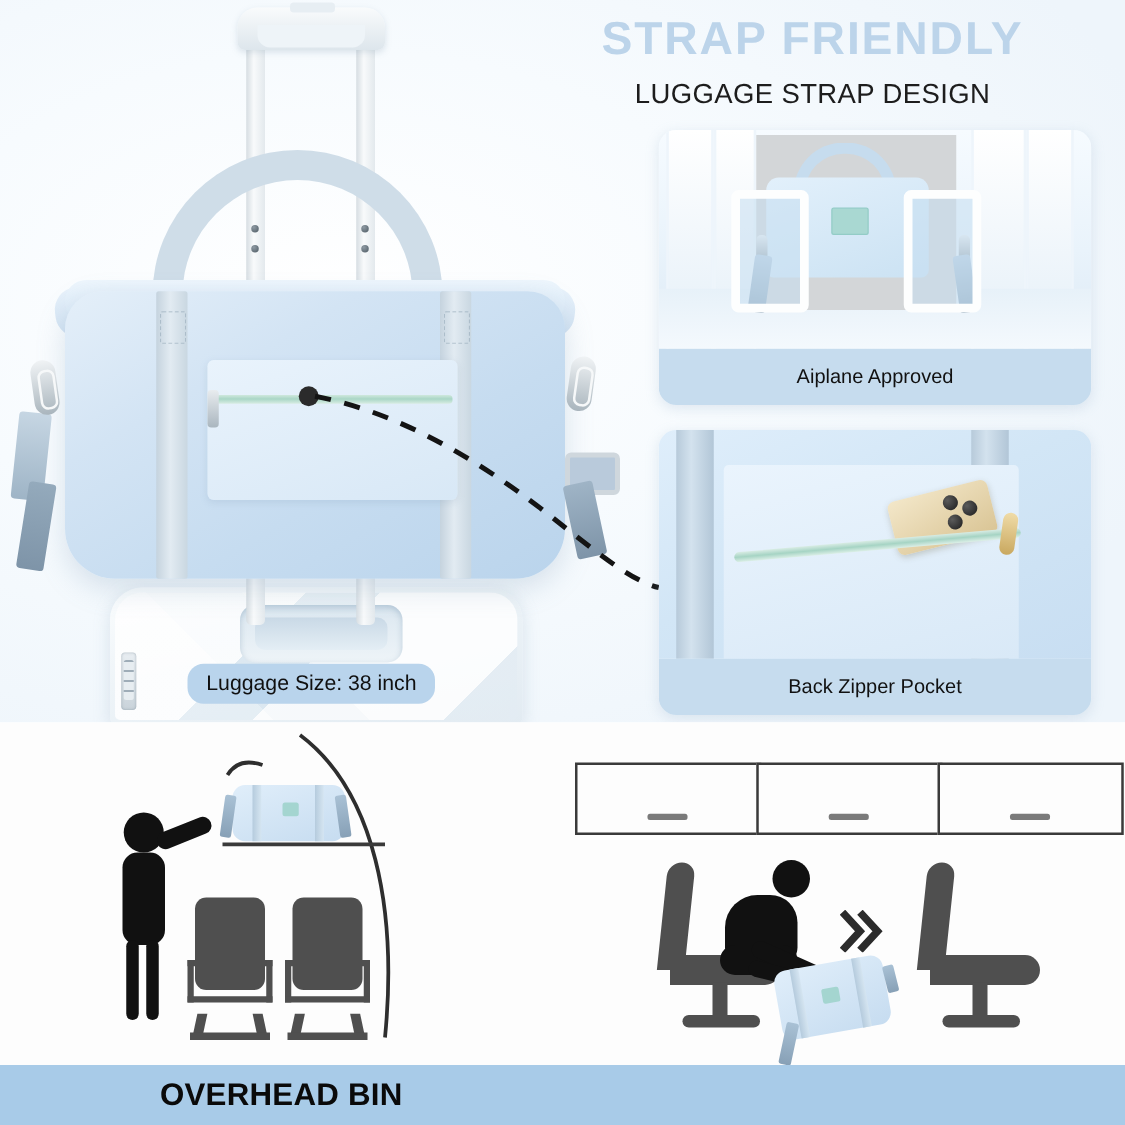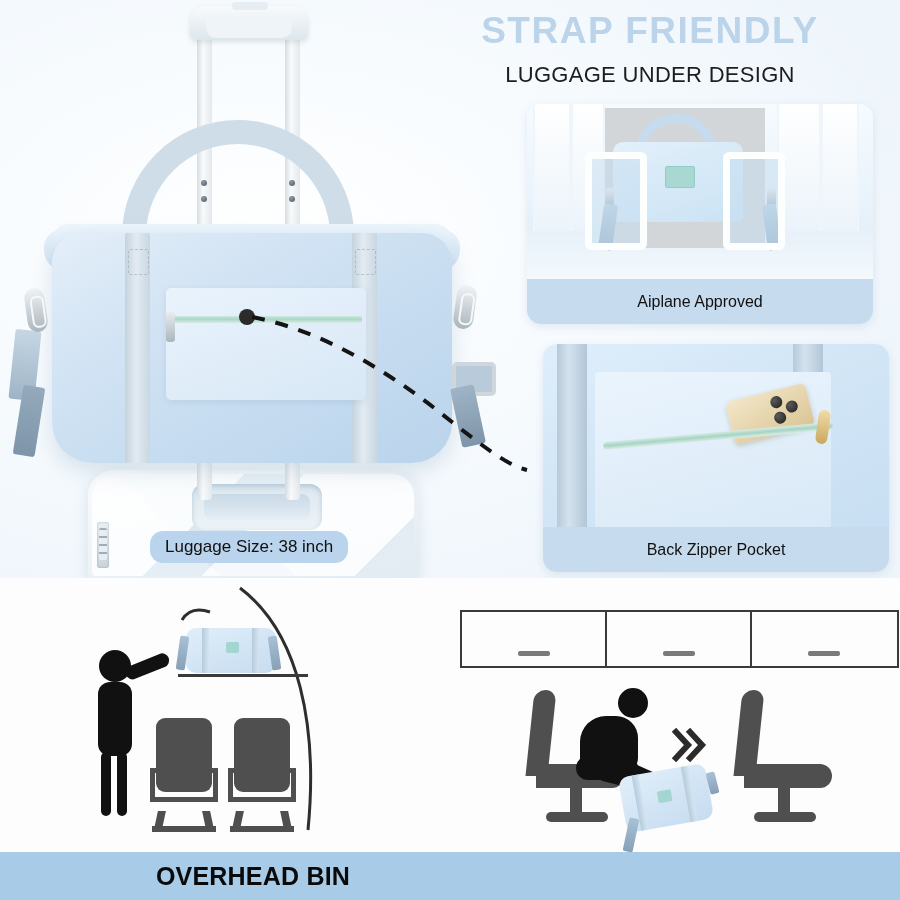--- a/index.html
+++ b/index.html
@@ -248,21 +248,21 @@
   .bracket.r{left:196px;}
   .mini-clip{
     position:absolute;width:9px;height:20px;
     background:linear-gradient(180deg,#eceff1,#9aa6ae);border-radius:4px;
   }
   .mini-strap{
     position:absolute;width:14px;height:46px;
     background:linear-gradient(180deg,#b7cde0,#8ba4b8);border-radius:3px;
   }
 
-  .card-b{top:344px;height:228px;margin-left:16px;}
+  .card-b{top:344px;height:228px;}
   .card-b .card-photo{
     height:183px;
     background:linear-gradient(155deg,#dfeefb 0%,#d2e6f6 45%,#c8def2 100%);
   }
   .bp-web{
     position:absolute;top:0;bottom:0;width:30px;
     background:linear-gradient(90deg,#b7cada,#d3e2ee 40%,#b2c6d7);
   }
   .bp-panel{
     position:absolute;left:52px;top:28px;right:58px;bottom:0;
@@ -310,21 +310,21 @@
 
   .banner{
     position:absolute;left:0;top:852px;width:900px;height:48px;
     background:#a8cbe8;
   }
   .banner-label{
     position:absolute;top:0;height:48px;line-height:48px;
     text-align:center;font-size:25px;font-weight:bold;color:#0a0a0a;
     letter-spacing:.2px;
   }
-  .banner-left{left:0;width:450px;padding-left:28px;}
+  .banner-left{left:0;width:450px;}
   .banner-right{left:450px;width:450px;}
 
   
   .fig-head{position:absolute;border-radius:50%;background:#111;}
   .fig-body{position:absolute;background:#111;}
   .seat{position:absolute;background:#4f4f4f;}
 
   .shelf-line{
     position:absolute;background:#3a3a3a;
   }
@@ -353,21 +353,21 @@
   }
 </style>
 </head>
 <body>
 
 <div class="page">
 
   <div class="top-section">
 
     <div class="headline">STRAP FRIENDLY</div>
-    <div class="subhead">LUGGAGE UNDER DESIGN</div>
+    <div class="subhead">LUGGAGE STRAP DESIGN</div>
 
     <div class="suitcase">
       <div class="sc-handle-recess"></div>
       <div class="tsa-lock"></div>
     </div>
 
     <div class="tele-bar tele-left">
       <div class="rivet" style="top:150px"></div>
         <div class="rivet" style="top:166px"></div>
     </div>

